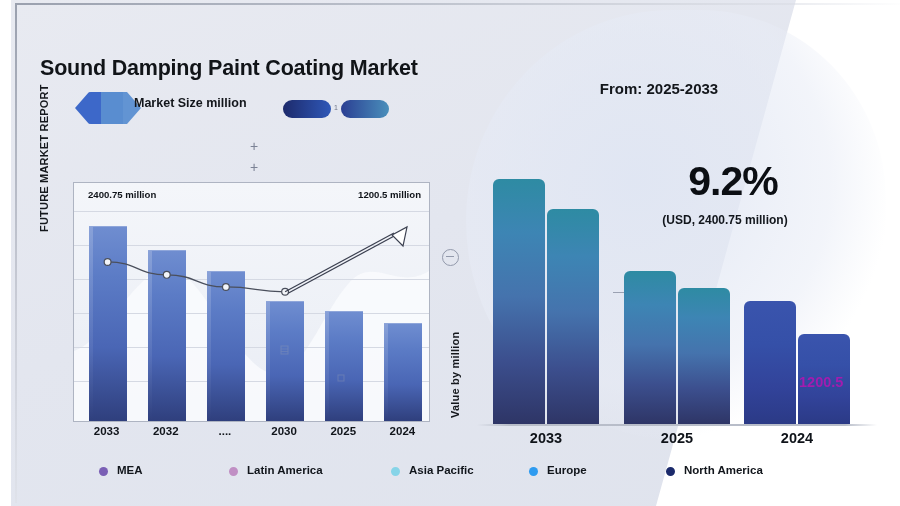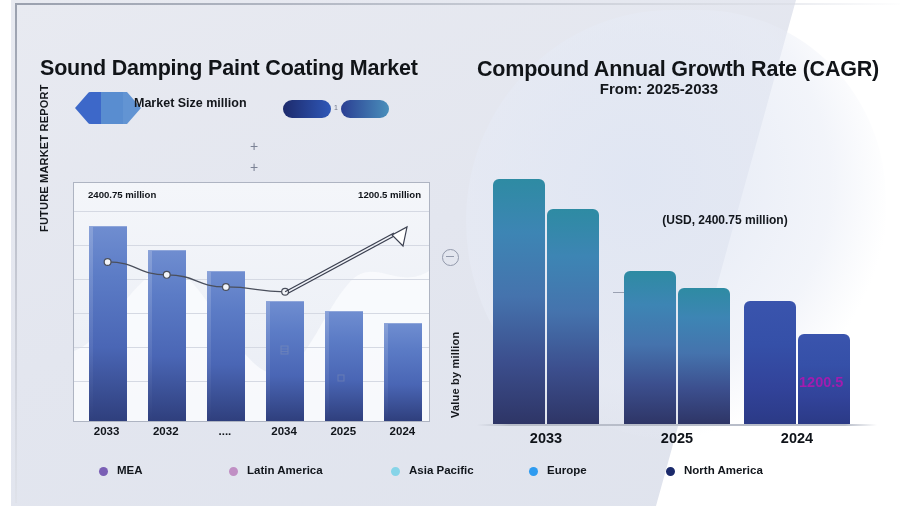--- a/index.html
+++ b/index.html
@@ -253,21 +253,21 @@
     </svg>
     <svg class="tiny-gl" style="left:263px;top:190px;" viewBox="0 0 9 10">
       <rect x="1" y="2" width="6" height="6" fill="none" stroke="#9aa1b2" stroke-width="1"></rect>
     </svg>
   </div>
 
   <div id="left-xlabels">
       <div class="x-lab-l" style="left: 70.5833px; width: 50px;">2033</div>
       <div class="x-lab-l" style="left: 129.75px; width: 50px;">2032</div>
       <div class="x-lab-l" style="left: 188.917px; width: 50px;">....</div>
-      <div class="x-lab-l" style="left: 248.083px; width: 50px;">2034</div>
+      <div class="x-lab-l" style="left: 248.083px; width: 50px;">2030</div>
       <div class="x-lab-l" style="left: 307.25px; width: 50px;">2025</div>
       <div class="x-lab-l" style="left: 366.417px; width: 50px;">2024</div>
     </div>
 
   <div class="legend-bottom" id="legend-bottom">
       <div class="lg-item" style="left: 88px;">
         <div class="lg-dot" style="background: rgb(122, 95, 181);"></div>
         <div class="lg-txt">MEA</div>
       </div>
       <div class="lg-item" style="left: 218px;">
@@ -281,22 +281,22 @@
       <div class="lg-item" style="left: 518px;">
         <div class="lg-dot" style="background: rgb(46, 155, 240);"></div>
         <div class="lg-txt">Europe</div>
       </div>
       <div class="lg-item" style="left: 655px;">
         <div class="lg-dot" style="background: rgb(27, 42, 107);"></div>
         <div class="lg-txt">North America</div>
       </div>
     </div>
 
-  <div class="right-title">Compound Annual Growth Rate (CAGR)</div>
   <div class="right-sub">From: 2025-2033</div>
+  <div class="cagr-value">9.2%</div>
   <div class="cagr-note">(USD, 2400.75 million)</div>
   <div class="bracket"></div>
 
   <div id="right-bars">
       <div class="bar-r" style="left: 482px; width: 52px; height: 245.41px; bottom: 82px;"></div>
       <div class="bar-r" style="left: 536px; width: 52px; height: 214.667px; bottom: 82px;"></div>
       <div class="bar-r" style="left: 613px; width: 52px; height: 153.333px; bottom: 82px;"></div>
       <div class="bar-r" style="left: 667px; width: 52px; height: 135.956px; bottom: 82px;"></div>
       <div class="bar-r navy" style="left: 733px; width: 52px; height: 122.718px; bottom: 82px;"></div>
       <div class="bar-r navy" style="left: 787px; width: 52px; height: 89.9556px; bottom: 82px;"></div>

